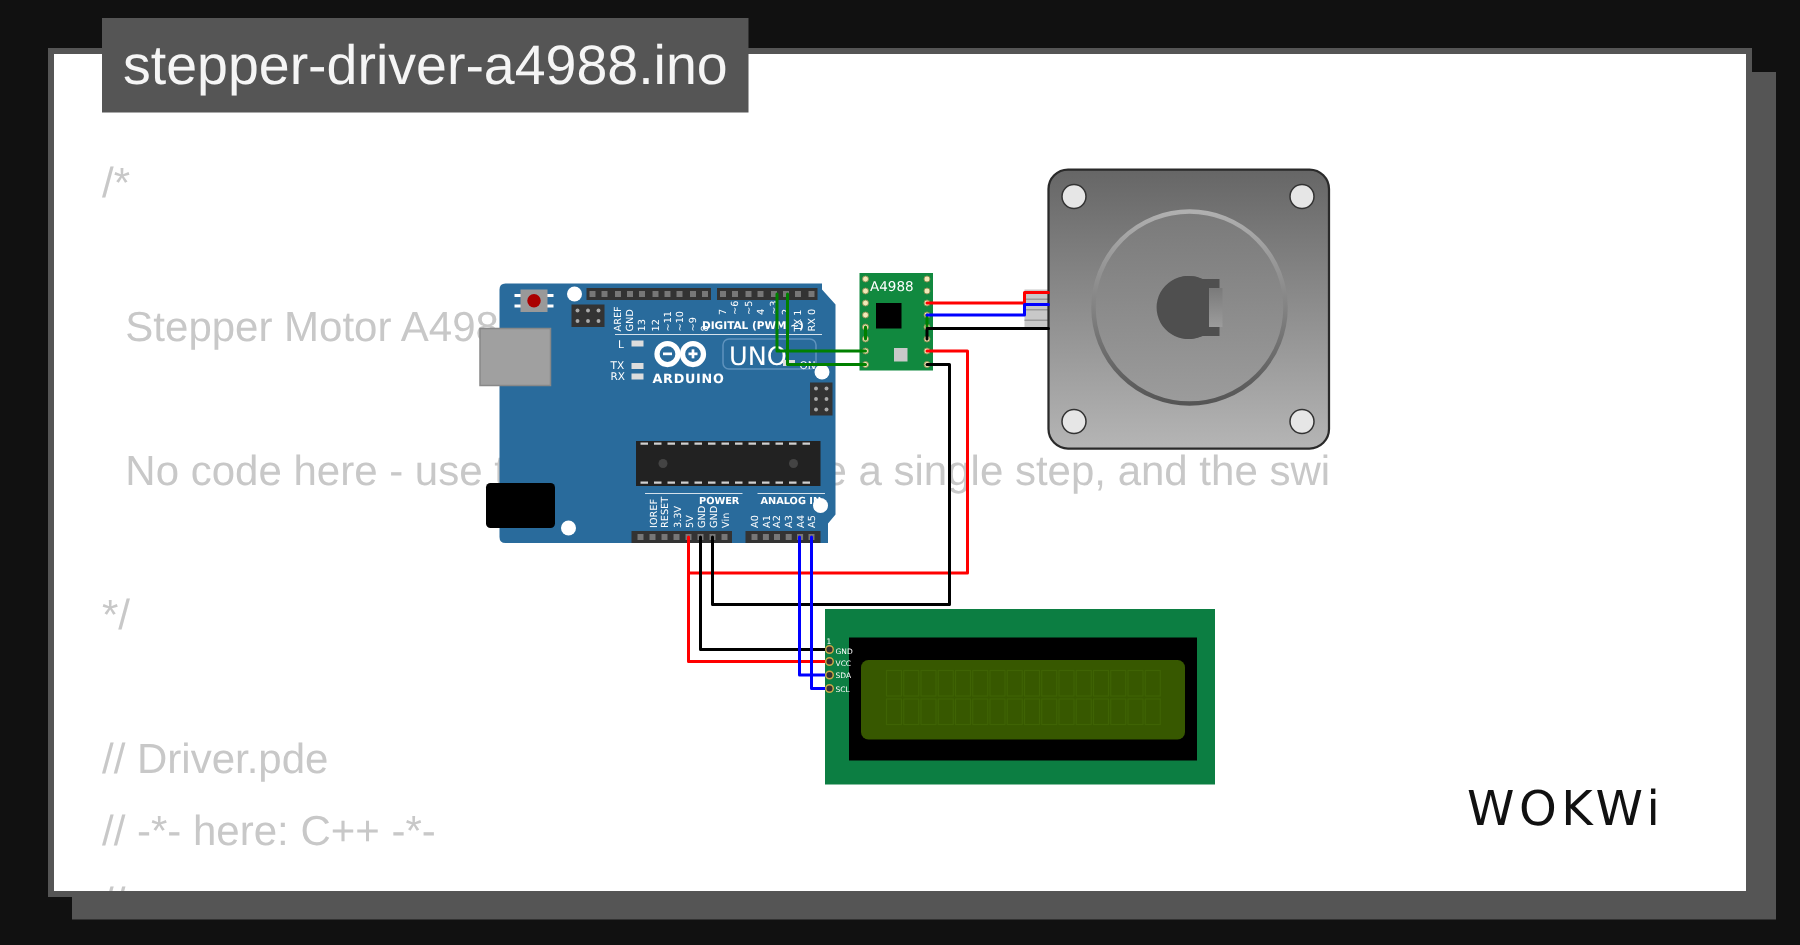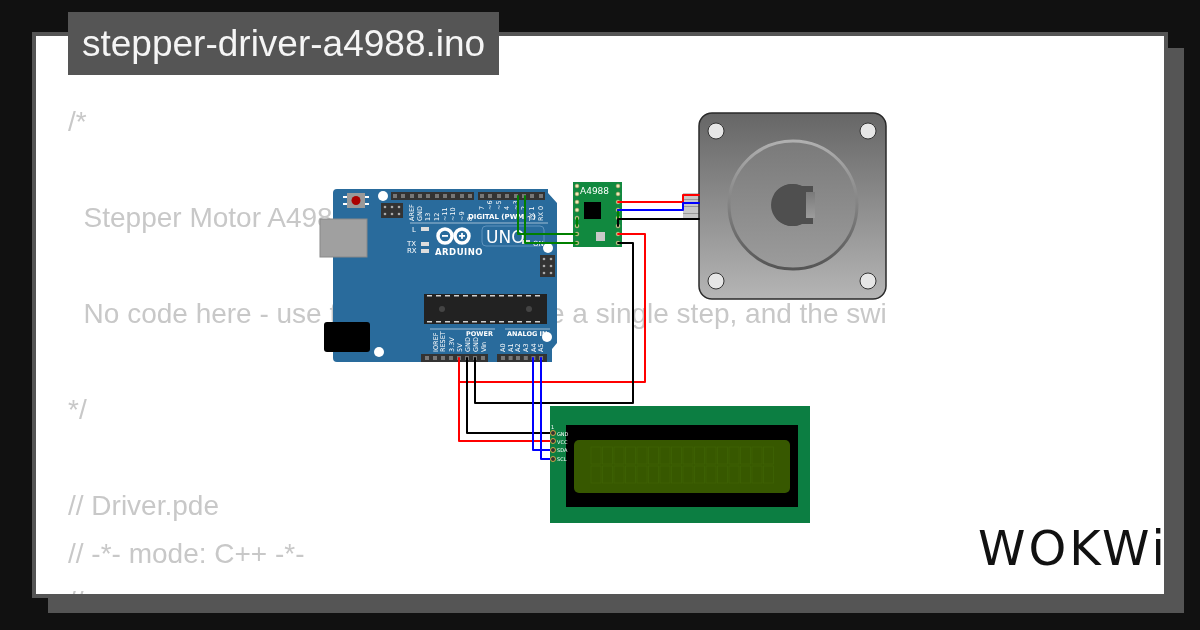--- a/index.html
+++ b/index.html
@@ -3,40 +3,40 @@
   <meta charset="utf-8">
   <style>
     html, body { margin: 0; padding: 0; }
     body { width: 1200px; height: 630px; background: #111111; position: relative; overflow: hidden; font-family: "Liberation Sans", sans-serif; }
     .shadow { position: absolute; left: 48px; top: 48px; width: 1136px; height: 565px; background: #555555; }
     .card { position: absolute; left: 32px; top: 32px; width: 1128px; height: 558px; border: 4px solid #555555; background: #ffffff; overflow: hidden; }
     .code { position: absolute; left: 32px; top: 62px; width: 1065px; height: 520px; overflow: hidden; }
     .code-line { height: 48px; line-height: 48px; font-size: 28px; color: #c8c8c8; white-space: pre; font-family: "Liberation Sans", sans-serif; }
     .title-tab { position: absolute; left: 68px; top: 12px; height: 63px; padding: 0 14px; background: #555555; color: #f5f5f5; font-size: 37px; line-height: 63px; white-space: nowrap; font-family: "Liberation Sans", sans-serif; text-align: center; }
     .diagram { position: absolute; left: 0; top: 0; }
-    .logo { position: absolute; left: 978px; top: 520px; font-size: 48px; letter-spacing: 3px; color: #111; font-family: "DejaVu Sans", sans-serif; font-weight: normal; }
+    .logo { position: absolute; left: 978px; top: 520px; font-size: 32px; letter-spacing: 3px; color: #111; font-family: "DejaVu Sans", sans-serif; font-weight: normal; }
     svg text { font-family: "DejaVu Sans", sans-serif; }
   </style>
 </head>
 <body>
 
 <div class="shadow"></div>
 
 <div class="card">
   <div class="code">
     <div class="code-line">/*</div>
     <div class="code-line"></div>
     <div class="code-line">  Stepper Motor A4988 Driver Example</div>
     <div class="code-line"></div>
     <div class="code-line">  No code here - use the button to rotate a single step, and the swi</div>
     <div class="code-line"></div>
     <div class="code-line">*/</div>
     <div class="code-line"></div>
     <div class="code-line">// Driver.pde</div>
-    <div class="code-line">// -*- mode: C++ -*-</div>
+    <div class="code-line">// -*- here: C++ -*-</div>
     <div class="code-line">//</div>
   </div>
 </div>
 
 <div class="title-tab">stepper-driver-a4988.ino</div>
 
 <svg class="diagram" width="1200" height="630" viewBox="0 0 1200 630">
   <defs>
     <linearGradient id="motorGrad" x1="0" y1="0" x2="0" y2="1">
       <stop offset="0" stop-color="#666666"></stop>

